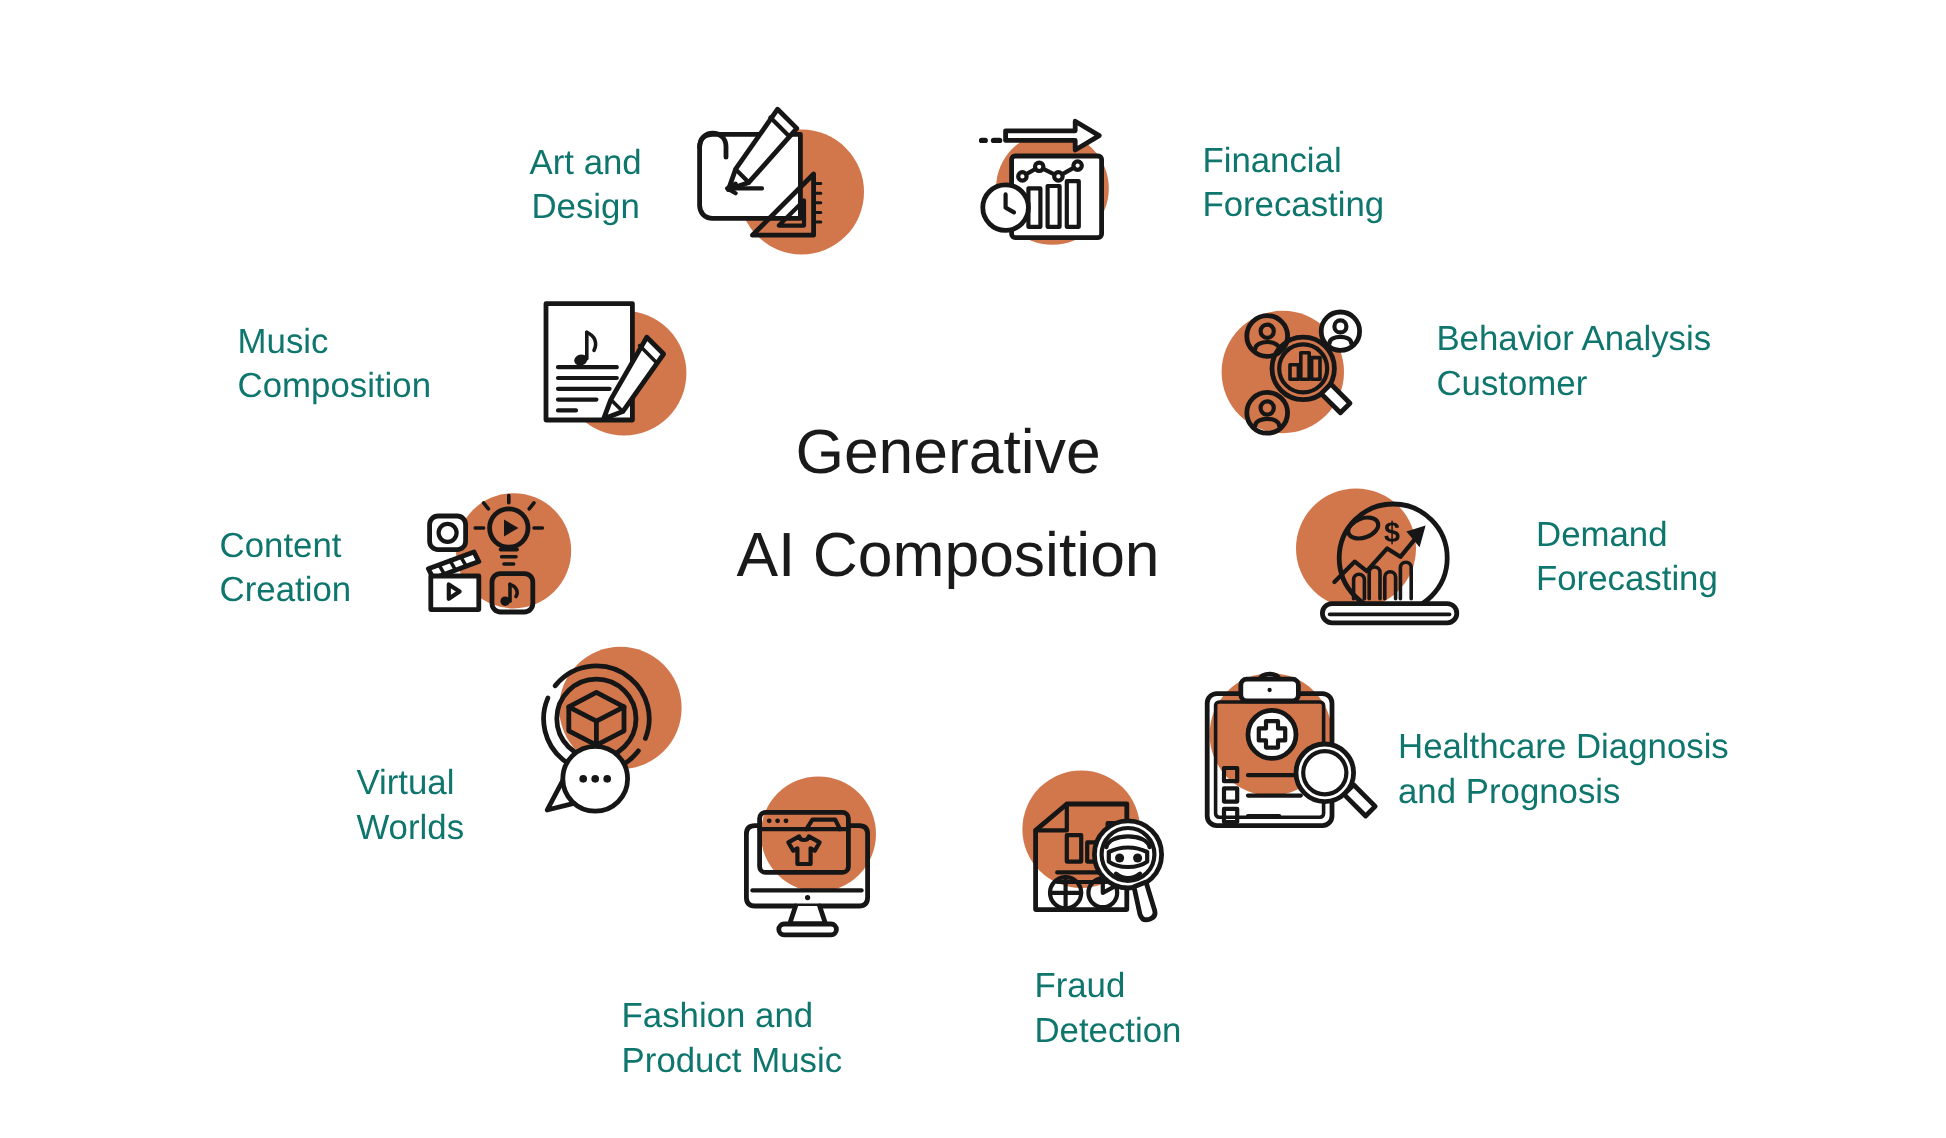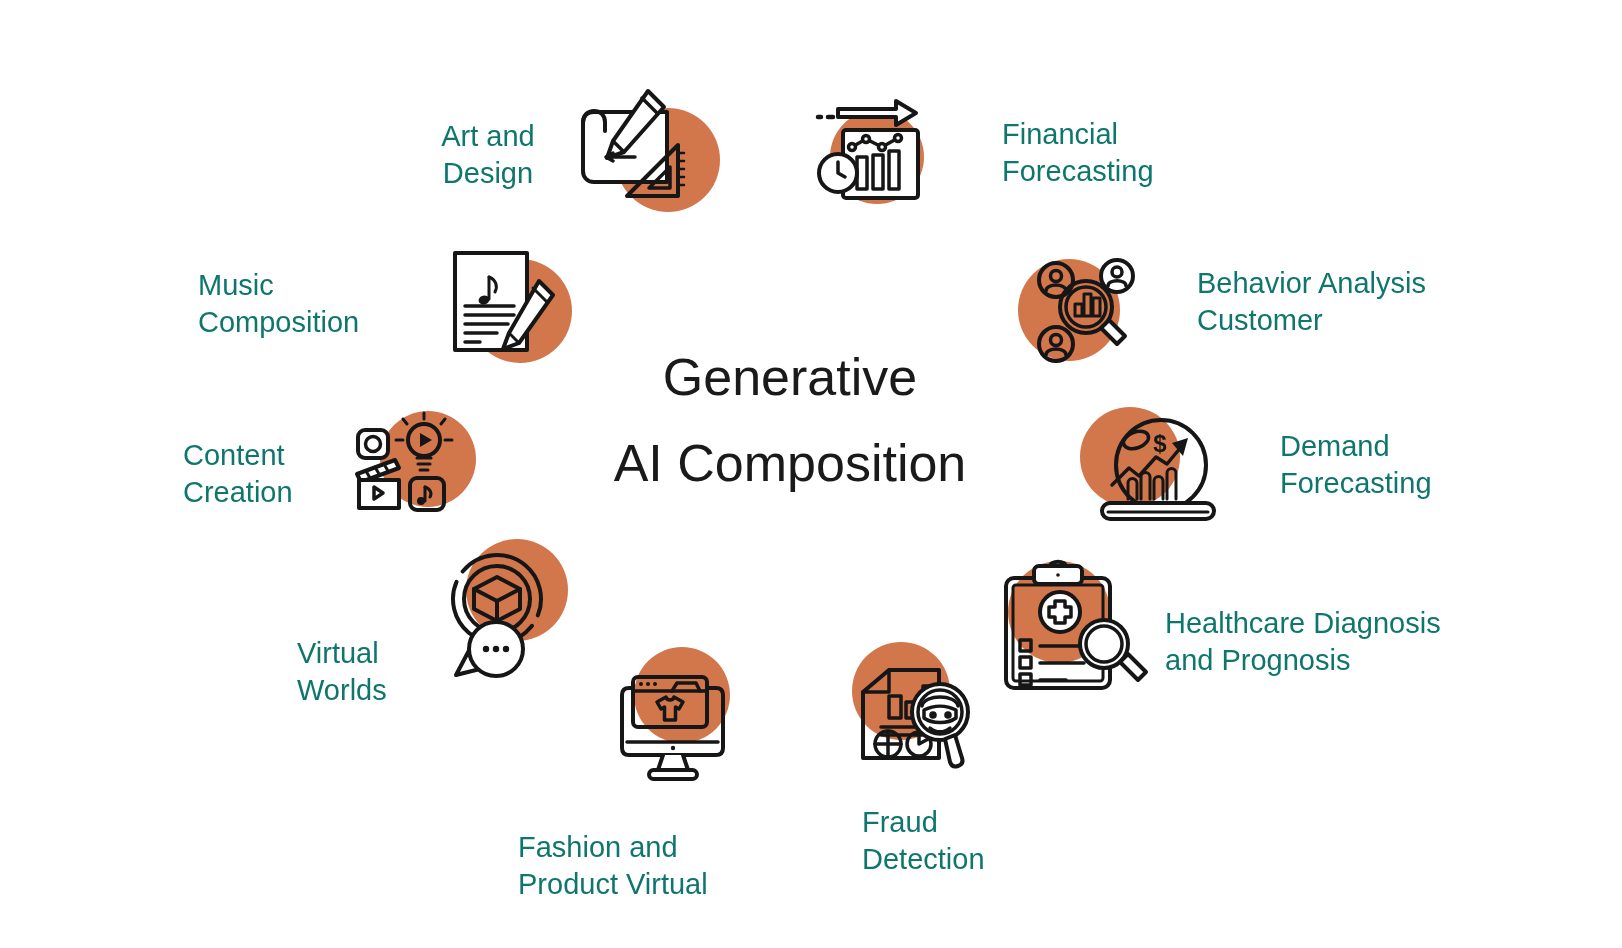--- a/index.html
+++ b/index.html
@@ -211,21 +211,21 @@
       <path d="M17,25 H91" stroke-width="3.5"></path>
       <circle cx="25" cy="18" r="2" fill="#161616" stroke="none"></circle>
       <circle cx="32" cy="18" r="2" fill="#161616" stroke="none"></circle>
       <circle cx="39" cy="18" r="2" fill="#161616" stroke="none"></circle>
       <path d="M56,25 L61,17 H80 L84,25" stroke-width="3.5"></path>
       <path d="M41,36 L50,31 C51,35 57,35 58,31 L67,36 L63,43 L59.5,41 V54 H48.5 V41 L45,43 Z" stroke-width="3.5"></path>
     </g>
   </svg>
   <div class="label" style="left:518px;top:805px;margin-top:24px;">
     <div>Fashion and</div>
-    <div>Product Virtual</div>
+    <div>Product Music</div>
   </div>
 
   <div class="accent-circle" style="left: 852px; top: 642px; width: 98px; height: 98px; background: rgb(210, 118, 75);"></div>
   <svg class="icon-svg" style="left:856px;top:660px;" width="120" height="115" viewBox="0 0 120 115">
     <g fill="none" stroke="#161616" stroke-width="4" stroke-linecap="round" stroke-linejoin="round">
       <path d="M33,10 H83 V98 H7 V32 Z"></path>
       <path d="M33,10 V32 H7" stroke-width="3.5"></path>
       <rect x="33" y="36" width="12" height="22" stroke-width="3.5"></rect>
       <rect x="50" y="42" width="12" height="16" stroke-width="3.5"></rect>
       <rect x="67" y="26" width="12" height="32" stroke-width="3.5"></rect>

